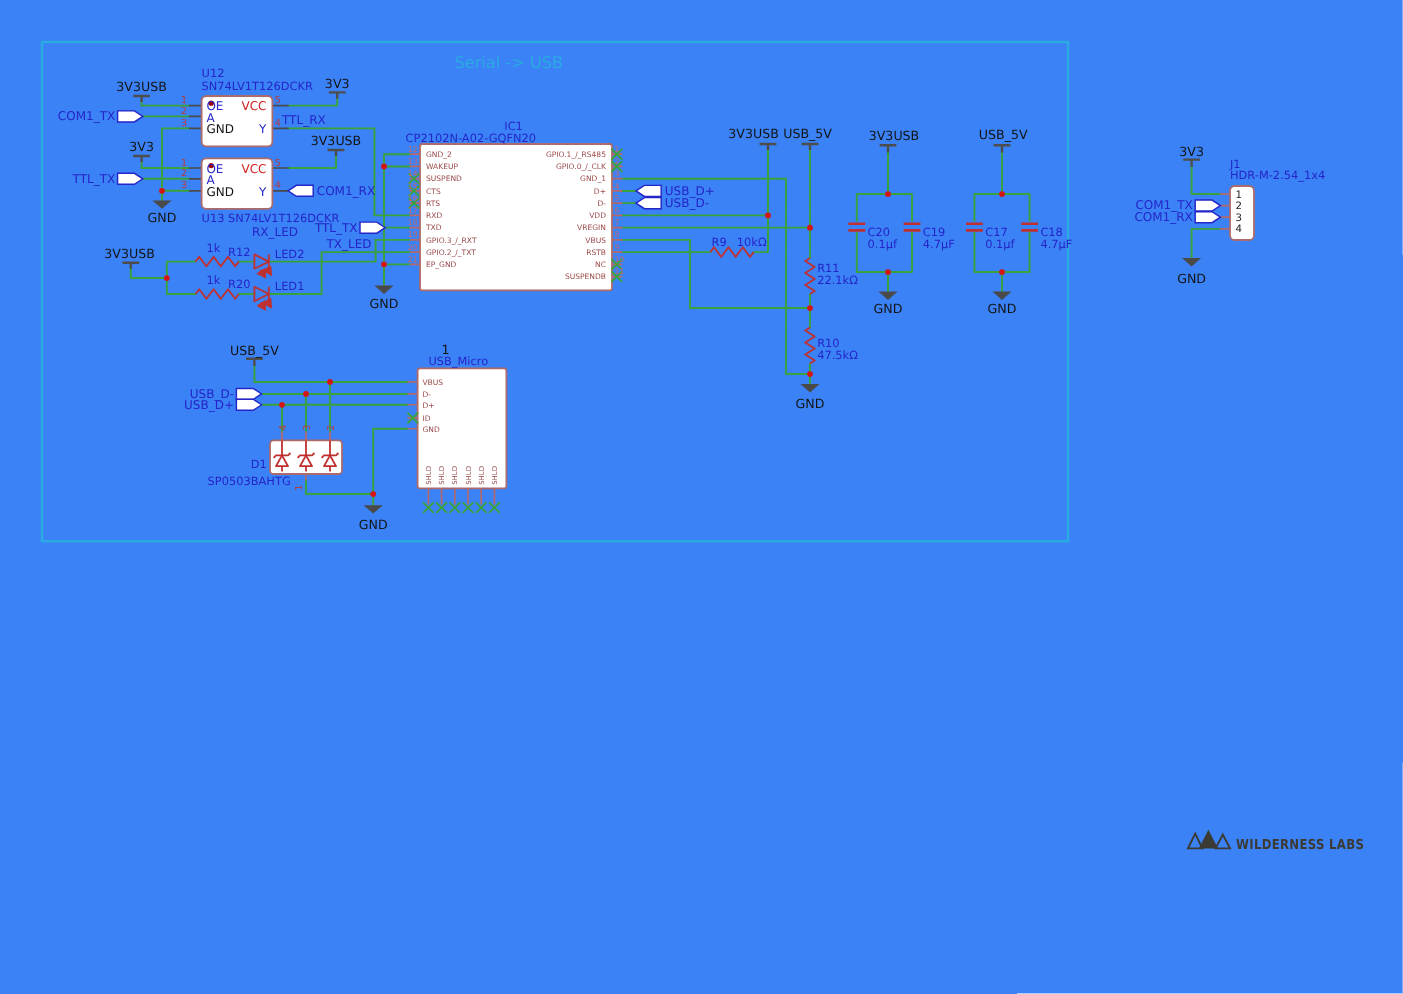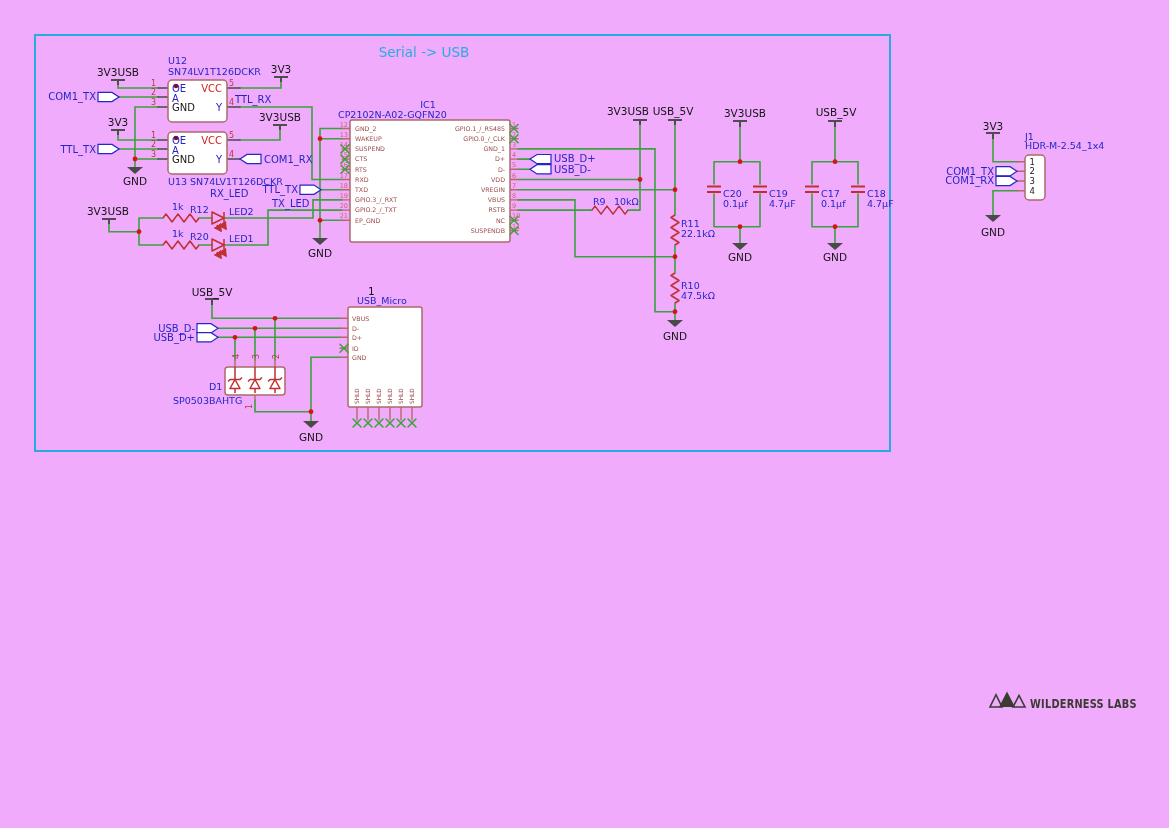--- a/index.html
+++ b/index.html
@@ -1,16 +1,16 @@
 <!DOCTYPE html>
 <html><head>
 <meta charset="utf-8">
 <style>
   html,body{margin:0;padding:0;background:#fff;}
-  #canvas{position:relative;width:1169px;height:828px;background:#f0abfc;overflow:hidden;}
+  #canvas{position:relative;width:1169px;height:828px;background:#3b82f6;overflow:hidden;}
   svg{position:absolute;left:0;top:0;}
   svg text{font-family:"DejaVu Sans",sans-serif;}
   .wire{stroke:#3aa23a;stroke-width:1.6;fill:none;stroke-linecap:round;}
   .stub{stroke:#b46a6a;stroke-width:1.4;fill:none;stroke-linecap:round;}
   .stubdark{stroke:#4a4a4a;stroke-width:1.4;fill:none;stroke-linecap:round;}
   .box{stroke:#ad6a6a;stroke-width:1.5;fill:#ffffff;}
   .redpart{stroke:#c03030;stroke-width:1.5;fill:none;stroke-linejoin:round;}
   .plate{stroke:#c03030;stroke-width:2.2;fill:none;}
   .nc{stroke:#3aa23a;stroke-width:1.5;fill:none;stroke-linecap:round;}
   .jdot{fill:#d51414;}

